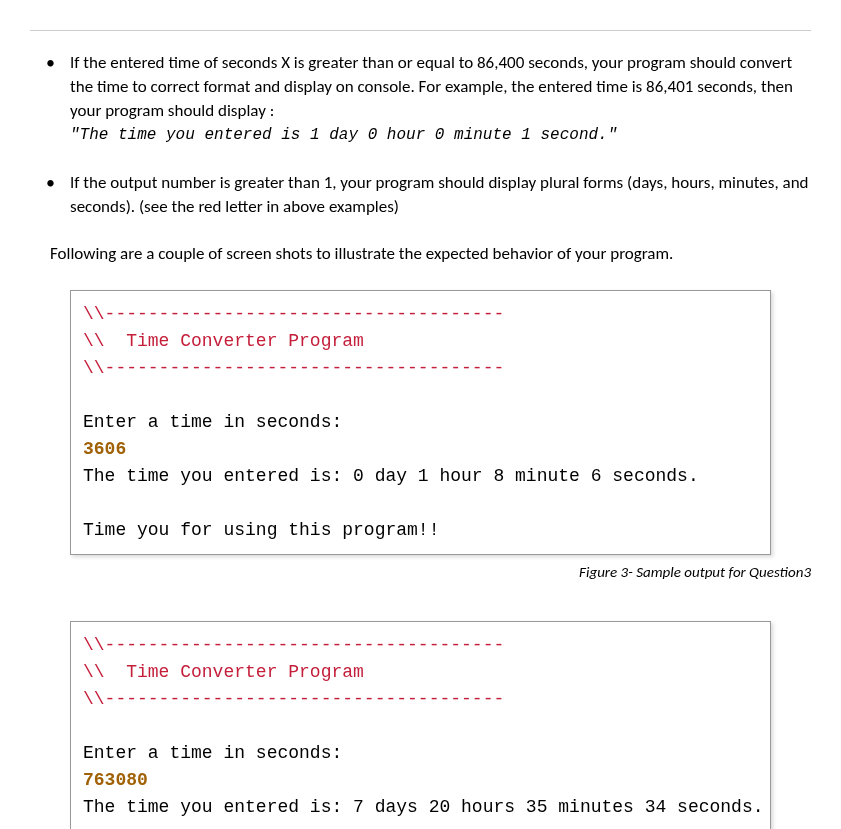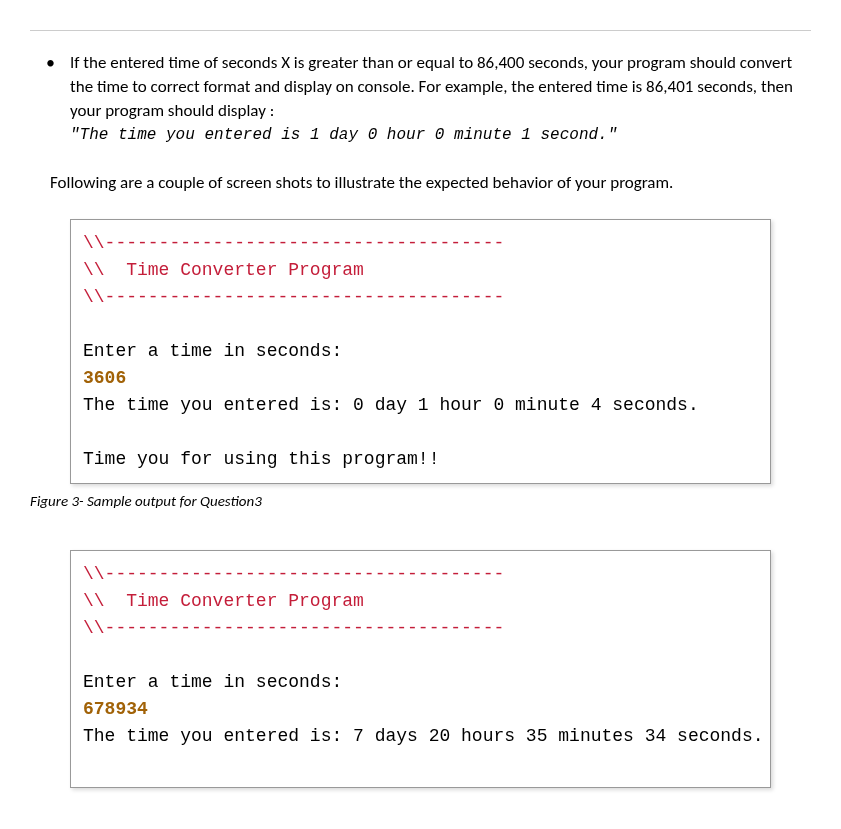--- a/index.html
+++ b/index.html
@@ -57,53 +57,56 @@
       white-space: pre;
     }
     .code-box .red {
       color: #c41e3a;
     }
     .code-box .green {
       color: #a16207;
       font-weight: bold;
     }
     .figure-caption {
-      text-align: left;
+      text-align: right;
       font-style: italic;
       font-size: 15px;
       margin: 6px 0 40px 0;
     }
   </style>
 </head>
 <body>
 
 <div class="top-border"></div>
 
 <ul class="main-list">
   <li>
     <span>If the entered time of seconds X is greater than or equal to 86,400 seconds, your program should convert the time to correct format and display on console. For example, the entered time is 86,401 seconds, then your program should display :</span><br>
     <span class="monospace-italic">"The time you entered is 1 day 0 hour 0 minute 1 second."</span>
   </li>
+  <li>
+    <span>If the output number is greater than 1, your program should display plural forms (days, hours, minutes, and seconds). (see the red letter in above examples)</span>
+  </li>
 </ul>
 
 <div class="indent-text">Following are a couple of screen shots to illustrate the expected behavior of your program.</div>
 
 <div class="code-box"><span class="red">\\-------------------------------------</span>
 <span class="red">\\  Time Converter Program</span>
 <span class="red">\\-------------------------------------</span>
 
 <span>Enter a time in seconds:</span>
 <span class="green">3606</span>
-<span>The time you entered is: 0 day 1 hour 0 minute 4 seconds.</span>
+<span>The time you entered is: 0 day 1 hour 8 minute 6 seconds.</span>
 
 <span>Time you for using this program!!</span></div>
 
 <div class="figure-caption">Figure 3- Sample output for Question3</div>
 
 <div class="code-box"><span class="red">\\-------------------------------------</span>
 <span class="red">\\  Time Converter Program</span>
 <span class="red">\\-------------------------------------</span>
 
 <span>Enter a time in seconds:</span>
-<span class="green">678934</span>
+<span class="green">763080</span>
 <span>The time you entered is: 7 days 20 hours 35 minutes 34 seconds.</span>
 
 </div>
 
 </body></html>

